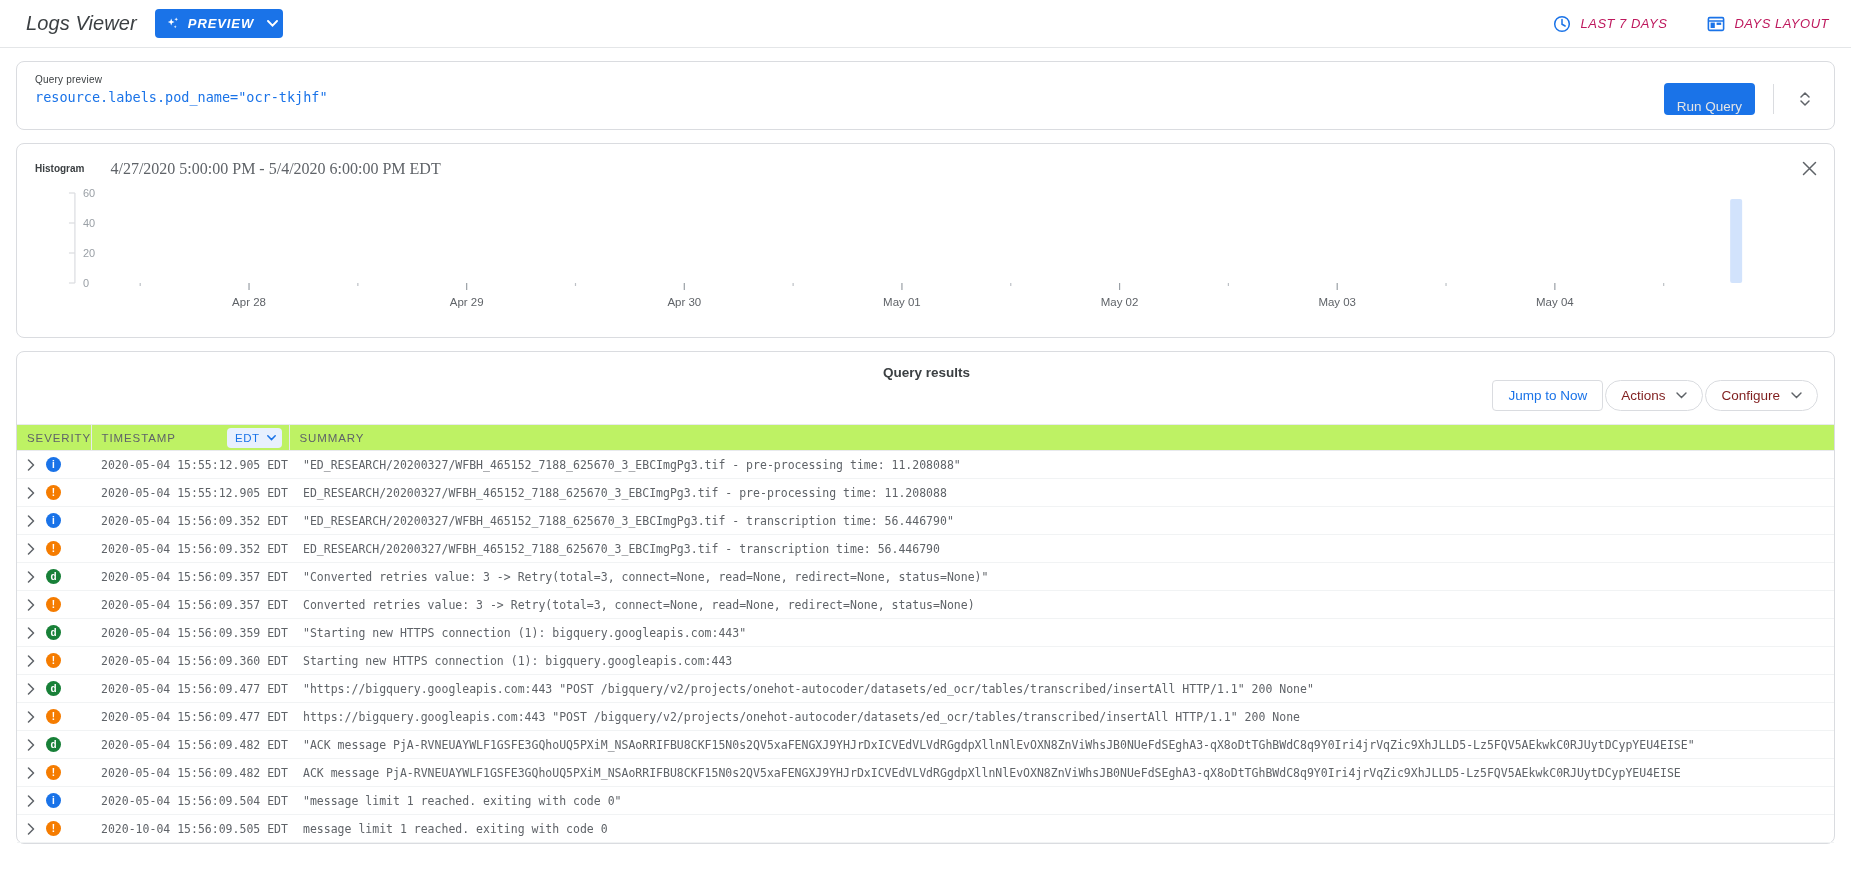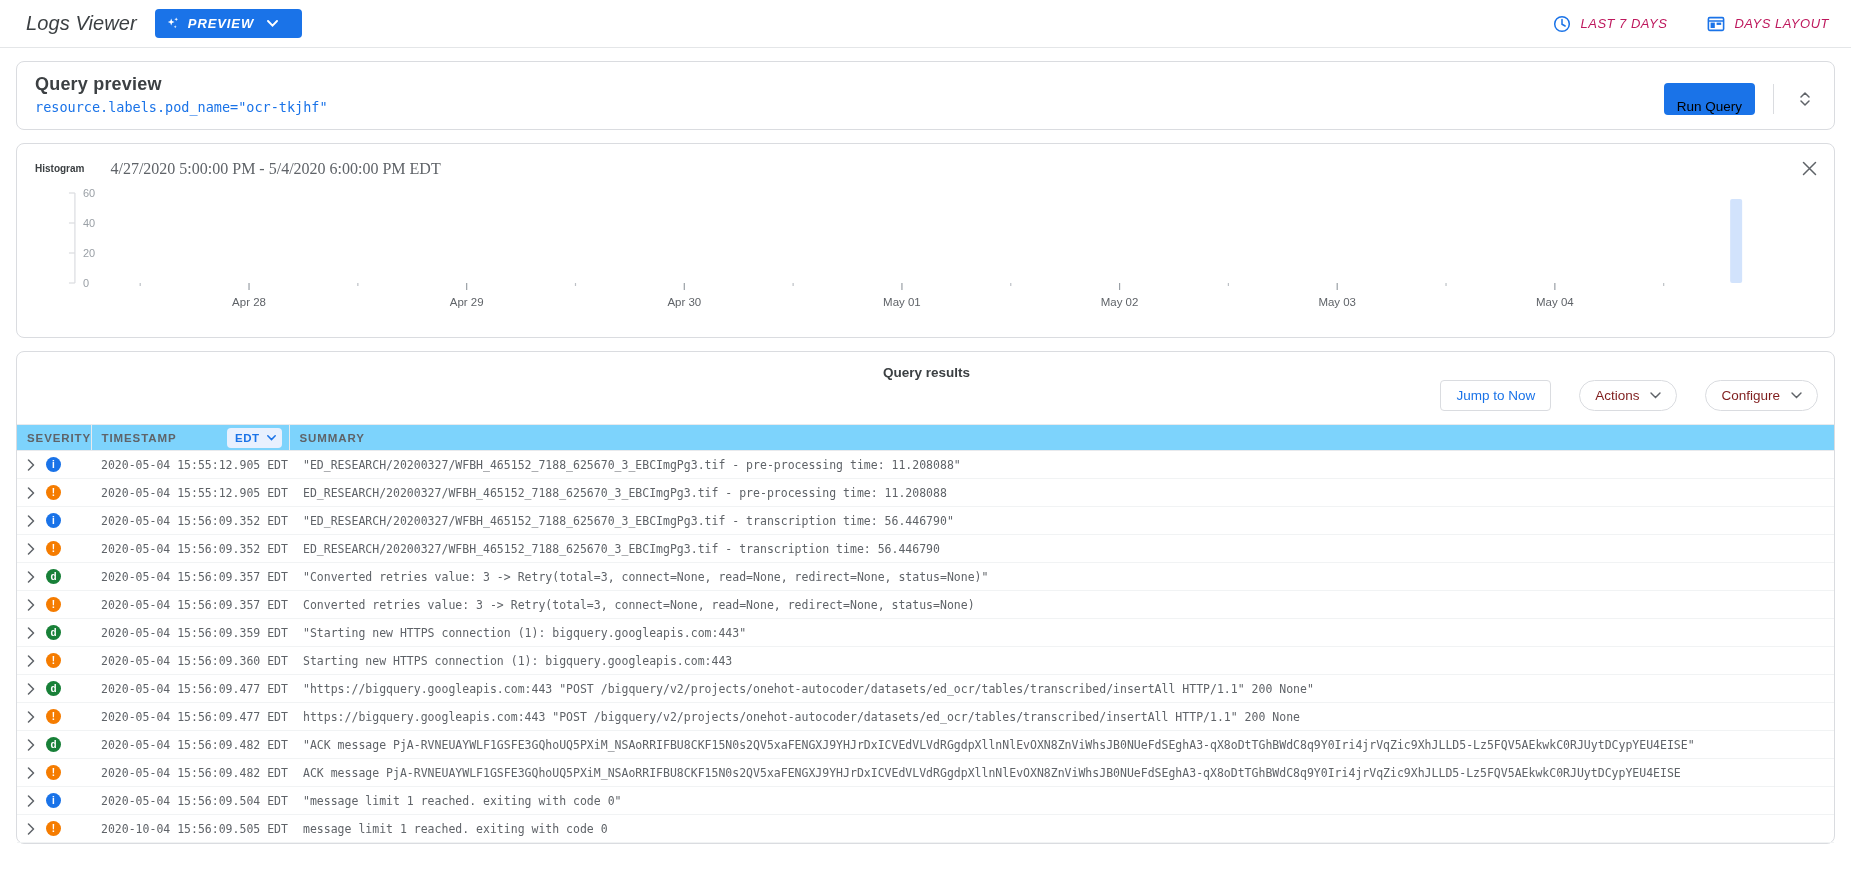--- a/index.html
+++ b/index.html
@@ -21,21 +21,21 @@
     font-style: italic;
   }
   .app-title { font-size: 20px; color: #3c4043; letter-spacing: .1px; }
   .preview-chip {
     margin-left: 18px;
     height: 29px;
     background: #1a73e8;
     border-radius: 4px;
     color: #fff;
     display: flex; align-items: center;
-    padding: 0 24px 0 10px;
+    padding: 0 5px 0 10px;
     font-size: 13px; font-weight: bold; letter-spacing: .9px;
     cursor: pointer;
   }
   .preview-chip .sparkle { margin-right: 7px; display:flex; }
   .preview-chip .caret { margin-left: 13px; display:flex; }
   .topbar-spacer { flex: 1; }
   .top-action {
     display: flex; align-items: center;
     color: #be185d;
     font-size: 13px; letter-spacing: .5px;
@@ -49,31 +49,31 @@
   .card {
     border: 1px solid #dadce0;
     border-radius: 8px;
     background: #fff;
     margin-top: 13px;
   }
 
   
   .qp { display: flex; align-items: flex-start; padding: 12px 16px 14px 18px; }
   .qp-left { flex: 1; min-width: 0; }
-  .qp-label { font-size: 18px; font-weight: bold; color: #3c4043; letter-spacing: .2px; }
+  .qp-label { font-size: 10px; font-weight: normal; color: #3c4043; letter-spacing: .2px; }
   .qp-code {
     margin-top: 4px;
     font-family: "DejaVu Sans Mono", "Liberation Mono", monospace;
     font-size: 13.5px;
     color: #1a73e8;
     white-space: pre;
   }
   .qp-right { display: flex; align-items: center; padding-top: 9px; }
   .run-btn {
-    background: #1a73e8; color: #000000;
+    background: #1a73e8; color: #e5e5e5;
     border: none; border-radius: 4px;
     height: 30px; padding: 16px 13px;
     font-size: 13.5px; font-family: inherit;
     cursor: pointer;
   }
   .vdiv { width: 1px; height: 30px; background: #dadce0; margin: 0 18px; }
   .expander { cursor: pointer; display: flex; padding: 0 6px; }
 
   
   .hist-head {
@@ -82,38 +82,38 @@
   }
   .hist-title { font-size: 10px; font-weight: bold; color: #3c4043; }
   .hist-range { margin-left: 26px; font-family: "Liberation Serif", serif; font-size: 16px; color: #5f6368; }
   .hist-close { margin-left: auto; cursor: pointer; display: flex; padding: 2px; }
   .chart-wrap { position: relative; height: 128px; margin: 8px 10px 22px 10px; }
   .chart-svg { display: block; width: 100%; height: 128px; }
 
   
   .qr-head { display: flex; align-items: center; padding: 13px 16px 13px 18px; flex-direction: column; }
   .qr-title { font-size: 13.5px; font-weight: bold; color: #3c4043; }
-  .qr-actions { margin-left: auto; display: flex; align-items: center; gap: 28px; }
+  .qr-actions { margin-left: auto; display: flex; align-items: center; gap: 2px; }
   .btn-outline {
     height: 31px; border: 1px solid #dadce0; background: #fff;
     border-radius: 4px; padding: 0 15px;
     font-size: 13.5px; font-family: inherit; color: #7f1d1d;
     display: flex; align-items: center; cursor: pointer;
   }
   .btn-outline.blue { color: #1a73e8; }
   .btn-outline.pill { border-radius: 16px; }
   .btn-outline .caret { margin-left: 11px; display: flex; }
 
   
   .tbl { width: 100%; border-collapse: collapse; table-layout: fixed; }
   .tbl thead th {
     border-top: 1px solid #e8eaed;
     border-bottom: 1px solid #e8eaed;
-    background: #7dd3fc;
-    font-size: 11.5px; font-weight: bold;
+    background: #bef264;
+    font-size: 11.5px; font-weight: normal;
     color: #5f6368; letter-spacing: .9px;
     text-align: left;
     height: 26px;
     padding: 0 0 0 10px;
     vertical-align: middle;
   }
   th.c-sev { width: 74px; border-right: 1px solid #e8eaed; }
   th.c-ts  { width: 198px; border-right: 1px solid #e8eaed; position: relative; }
   th.c-sum { padding-left: 14px; }
   .tz-chip {

